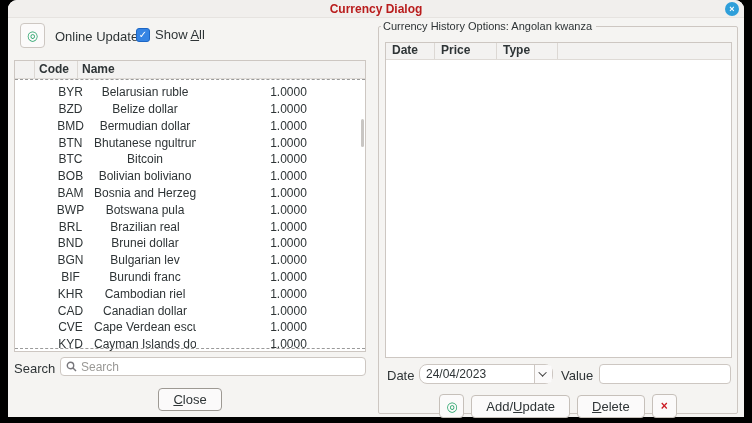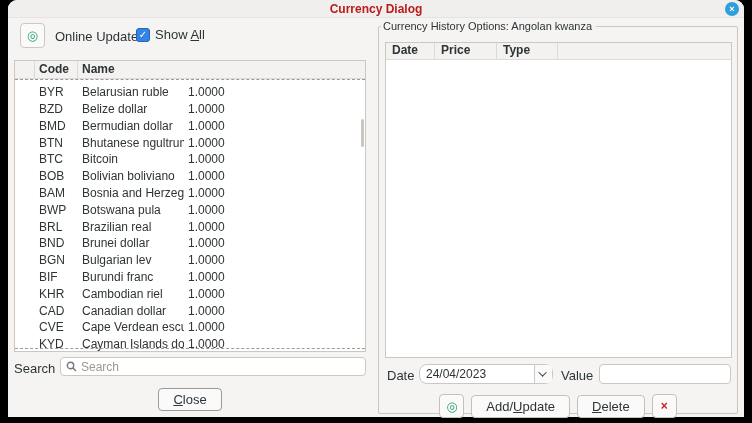--- a/index.html
+++ b/index.html
@@ -33,21 +33,21 @@
 
   
   .cur-table { position:absolute; left:6px; top:60px; width:352px; height:292px;
                background:#fff; border:1px solid #cdc7c2; overflow:hidden; }
   .cur-head { display:grid; grid-template-columns:20px 43px 106px 1fr; height:18px;
               background:#f3f2f1; border-bottom:1px solid #dedad6; }
   .cur-head .hc { font-size:12px; font-weight:bold; color:#2e3436; padding:1px 0 0 4px;
                   border-right:1px solid #dcd8d4; overflow:hidden; white-space:nowrap; }
   .cur-head .hc:last-child { border-right:none; }
   .cur-body { position:relative; height:272px; overflow:hidden; }
-  .cur-rows { position:absolute; left:0; top:-12px; width:100%; }
+  .cur-rows { position:absolute; left:12px; top:-12px; width:100%;text-align:center; }
   .crow { display:grid; grid-template-columns:20px 43px 106px 1fr; height:16.8px;
           align-items:center; }
   .crow .cc { font-size:12px; color:#2e3436; padding-left:4px; white-space:nowrap;
               overflow:hidden; }
   .dash-top { position:absolute; left:0; top:0; width:100%; border-top:1px dashed #9a9a9a; }
   .dash-bot { position:absolute; left:0; bottom:2px; width:100%; border-top:1px dashed #9a9a9a; }
   .vthumb { position:absolute; right:1px; top:40px; width:3px; height:28px;
             background:#c9c6c3; border-radius:2px; }
 
   

